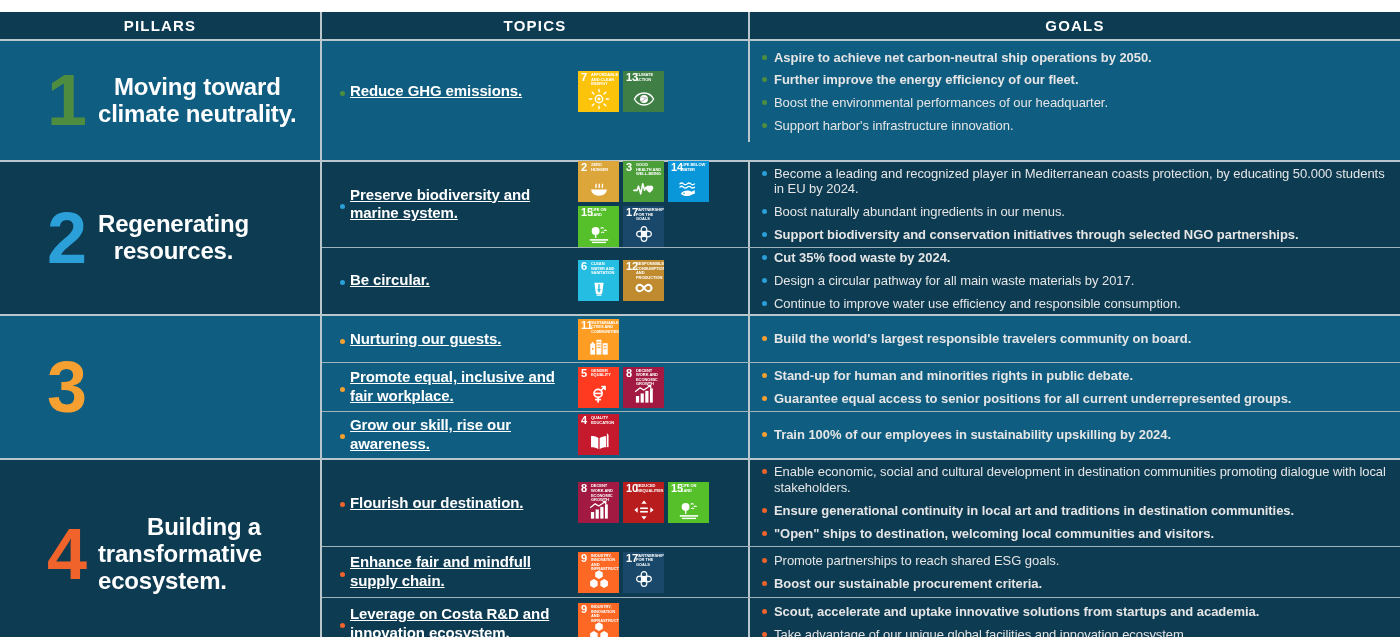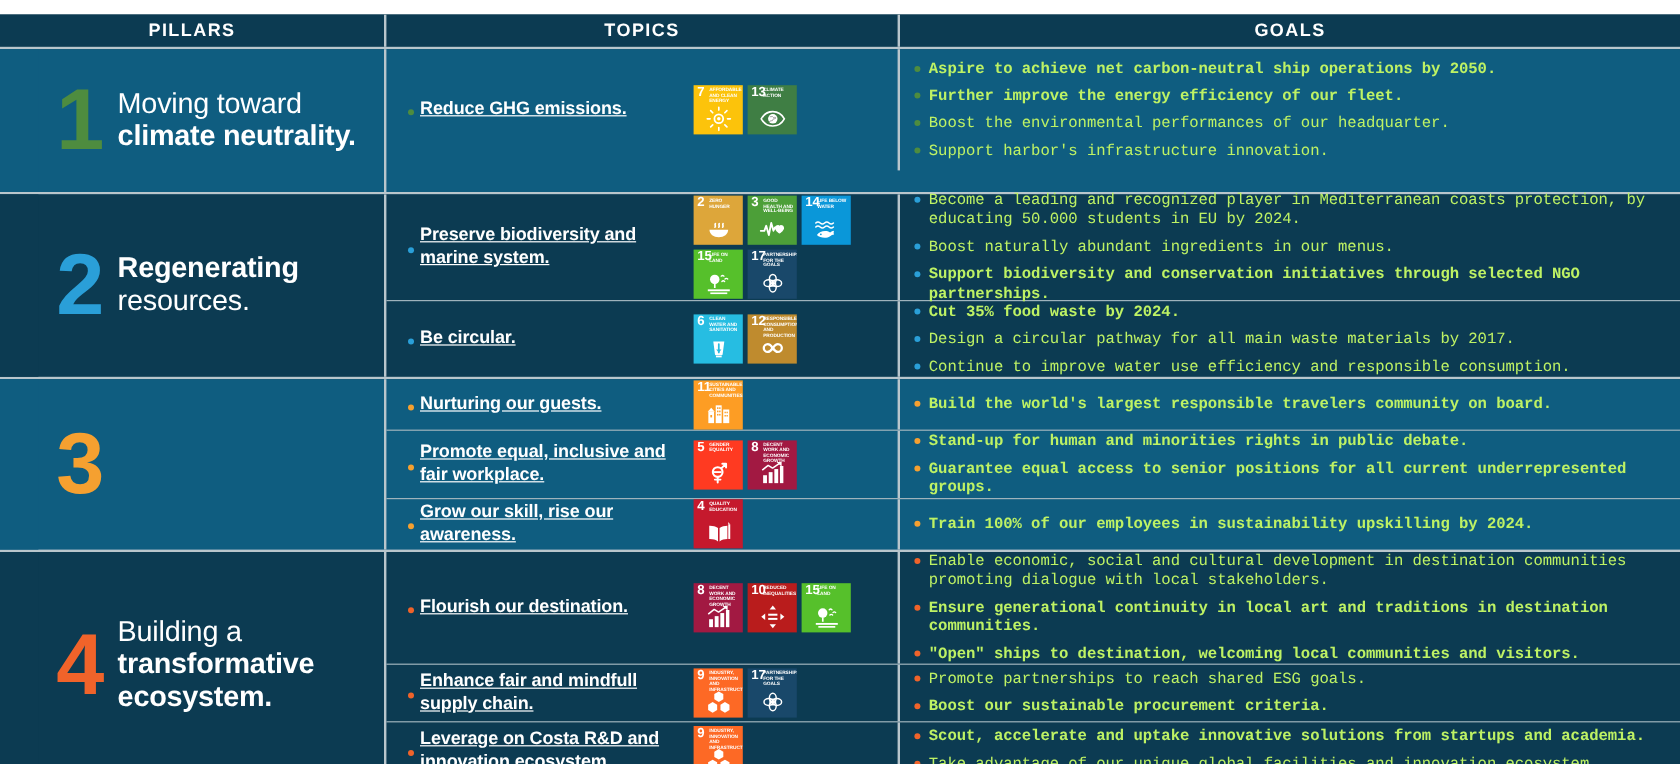--- a/index.html
+++ b/index.html
@@ -75,21 +75,21 @@
     flex:0 0 62px;
     text-align:center;
     font-family:"Liberation Sans", sans-serif;
   }
   .pillar-text{
     color:#ffffff;
     font-size:24px;
     line-height:1.12;
     letter-spacing:-0.2px;
   }
-  .pillar-text .l1{font-weight:normal;display:block;}
+  .pillar-text .l1{font-weight:bold;display:block;text-align:center;}
   .pillar-text .l2{font-weight:bold;display:block;}
 
   
   .stack{
     flex:1;
     display:flex;
     flex-direction:column;
     box-sizing:border-box;
   }
   .subrow{
@@ -177,25 +177,24 @@
   }
   .goal-bullet{
     width:12px;flex:0 0 12px;
     padding-top:5px;
   }
   .goal-bullet i{
     display:block;width:5px;height:5px;border-radius:50%;
   }
   .goal-text{
     flex:1;
-    color:#bef264;
+    color:#e5e5e5;
     font-size:13px;
     line-height:1.22;
     letter-spacing:-0.05px;
-    font-family:Liberation Mono, monospace;
   }
   .goal-text.bold{font-weight:bold;}
 </style>
 </head>
 <body>
 
 <div id="sheet">
 
   <div class="header">
     <div class="h-cell h-pillars">PILLARS</div>

